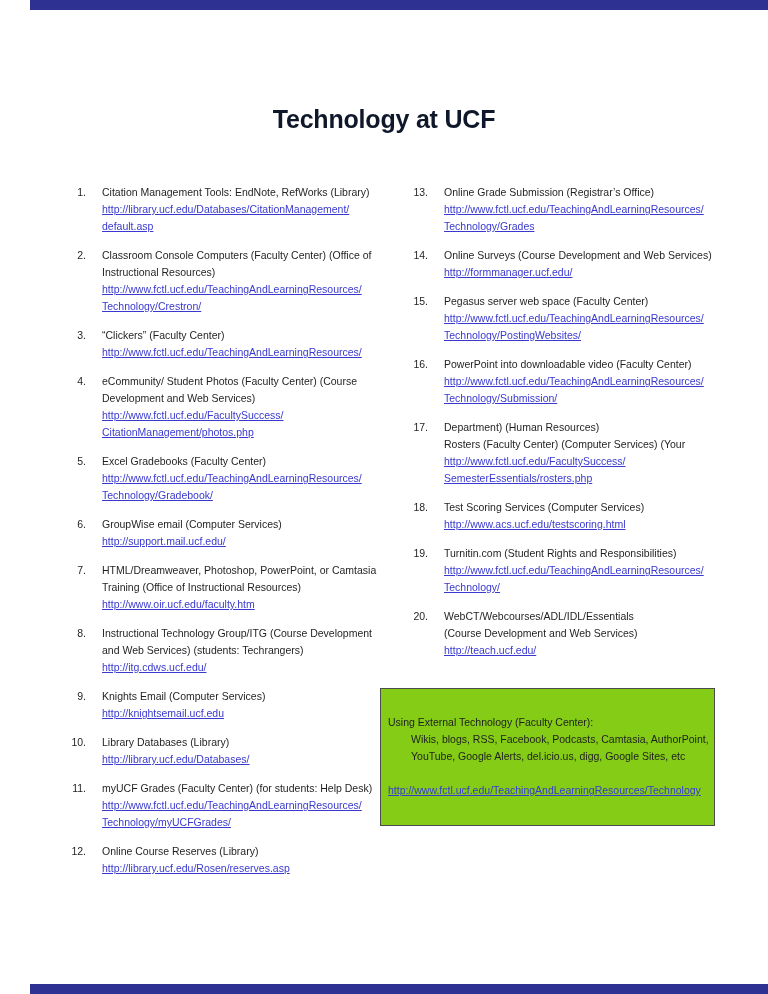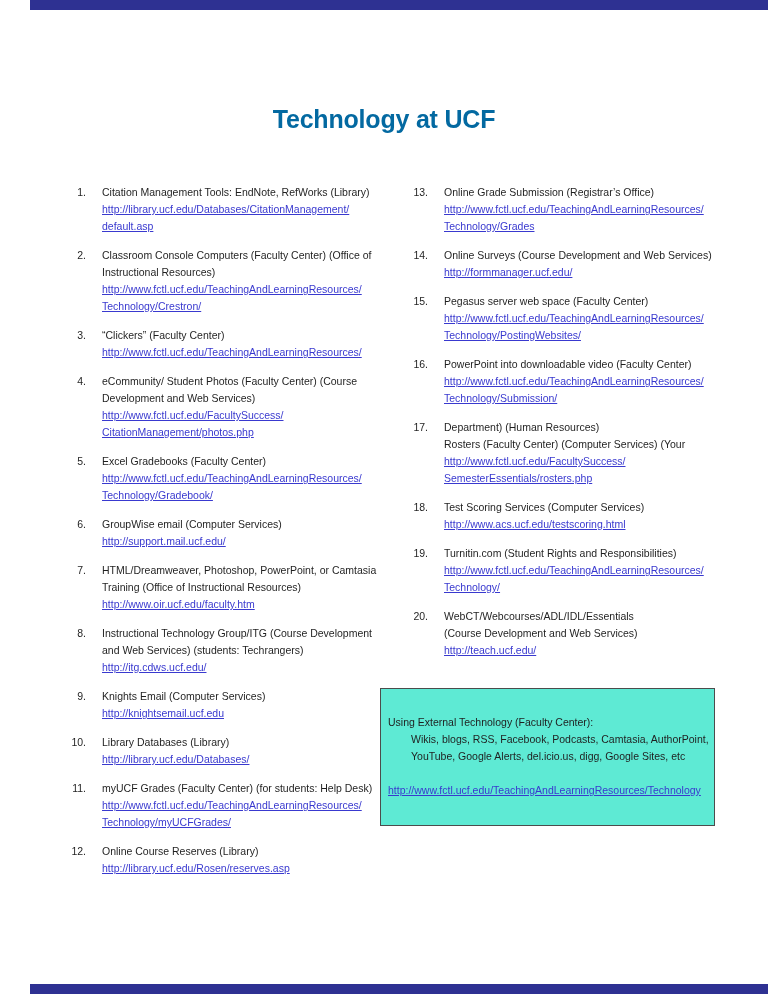--- a/index.html
+++ b/index.html
@@ -24,21 +24,21 @@
   .edge-bar.top { top: 0; }
   .edge-bar.bottom { bottom: 0; }
   .title {
     position: absolute;
     top: 105px; left: 0;
     width: 100%;
     margin: 0;
     text-align: center;
     font-size: 25px;
     font-weight: bold;
-    color: #0369a1;
+    color: #0f172a;
     letter-spacing: -0.2px;
   }
   .col {
     position: absolute;
     top: 184px;
     margin: 0; padding: 0;
     list-style: none;
     font-size: 10.5px;
     line-height: 17px;
   }
@@ -53,21 +53,21 @@
     color: #3939cf;
     text-decoration: underline;
     cursor: pointer;
   }
   .ext-box {
     box-sizing: border-box;
     width: 335px;
     margin-left: -18px;
     margin-top: 29px;
     border: 1px solid #4c4c4c;
-    background: #5eead4;
+    background: #84cc16;
     padding: 25px 8px 26px 7px;
     font-size: 10.5px;
     line-height: 17px;
   }
   .ext-title { white-space: nowrap; }
   .ext-line  { display: block; margin-left: 23px; white-space: nowrap; }
   .ext-link  { display: block; margin-top: 17px; white-space: nowrap; }
 </style>
 </head>
 <body>

